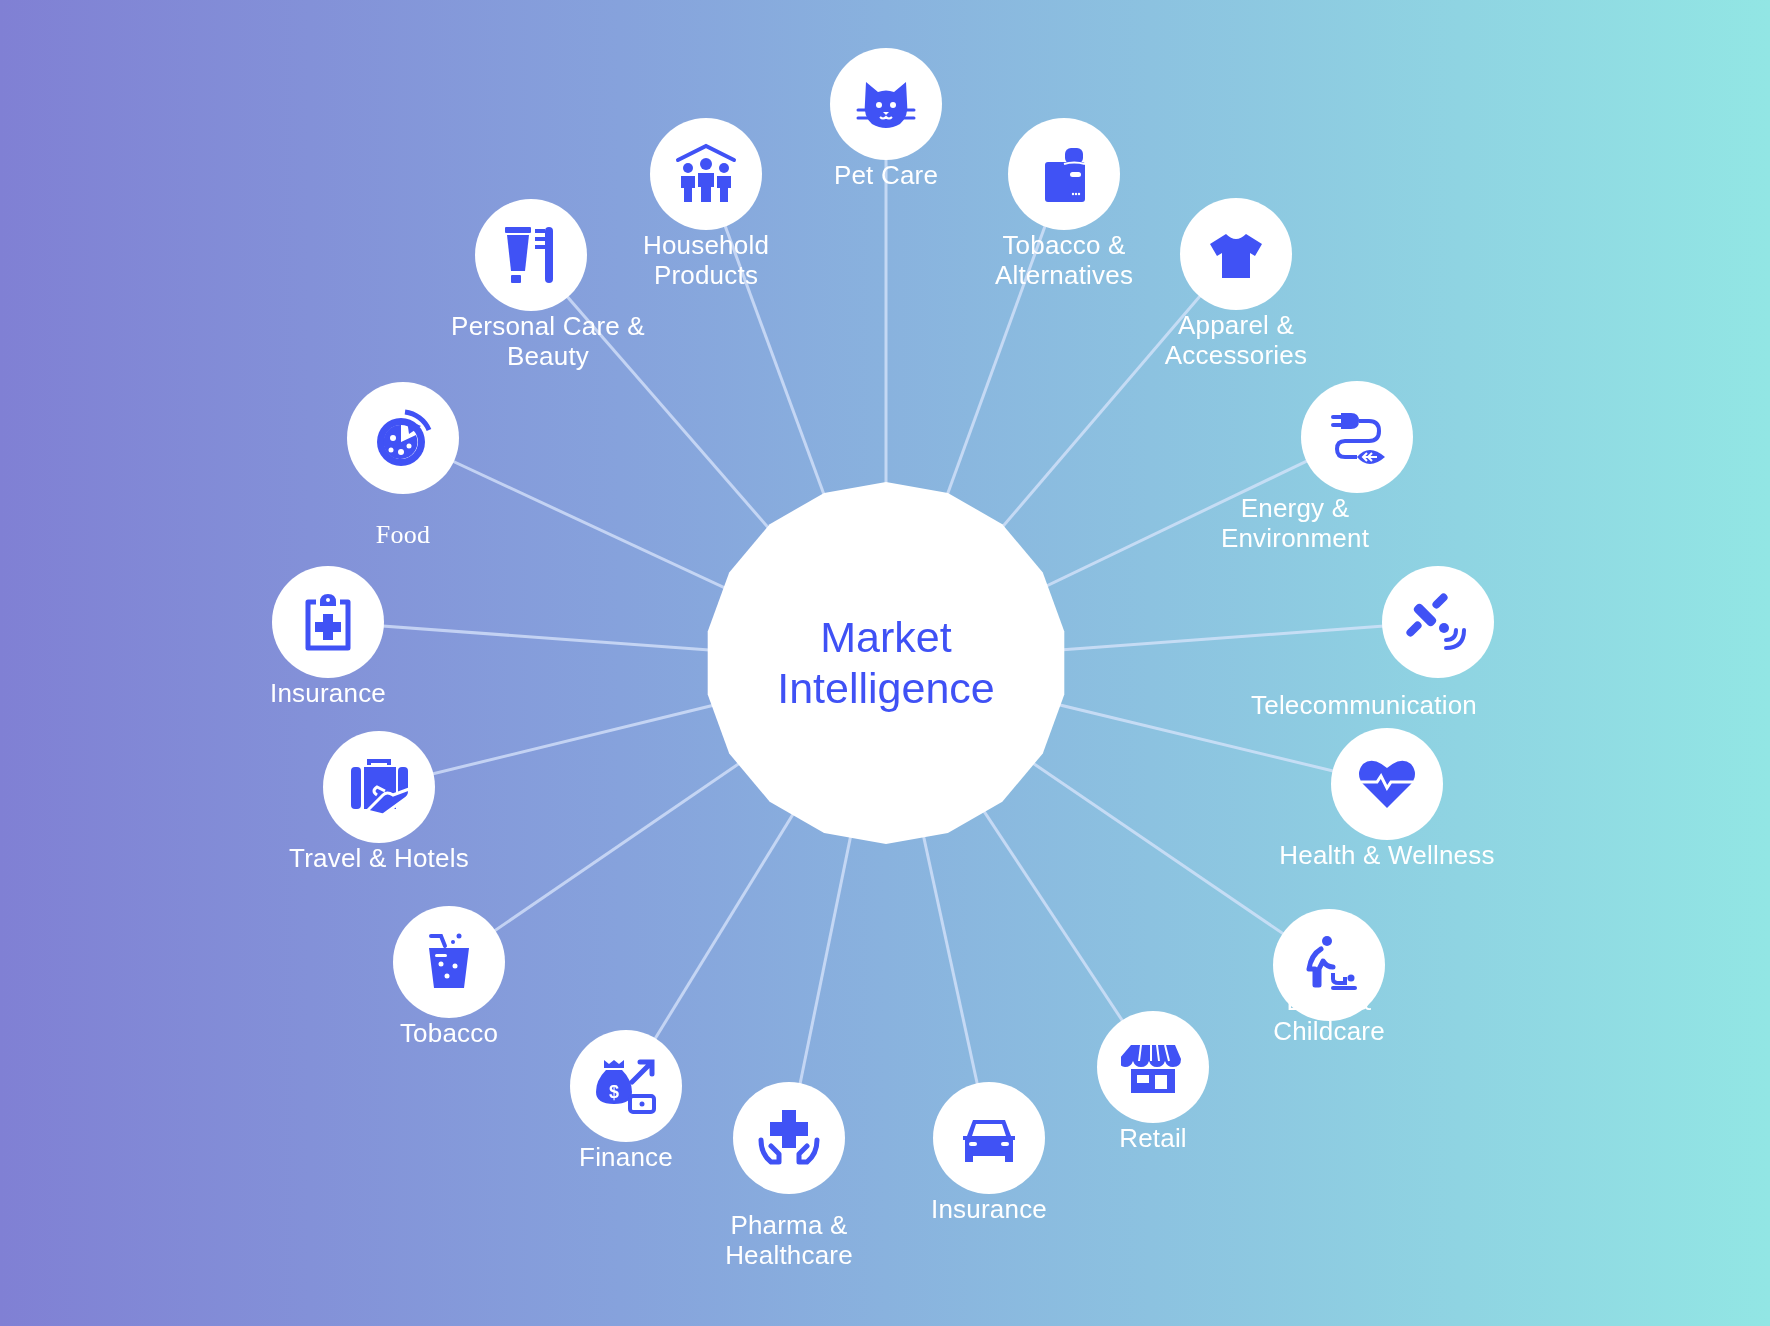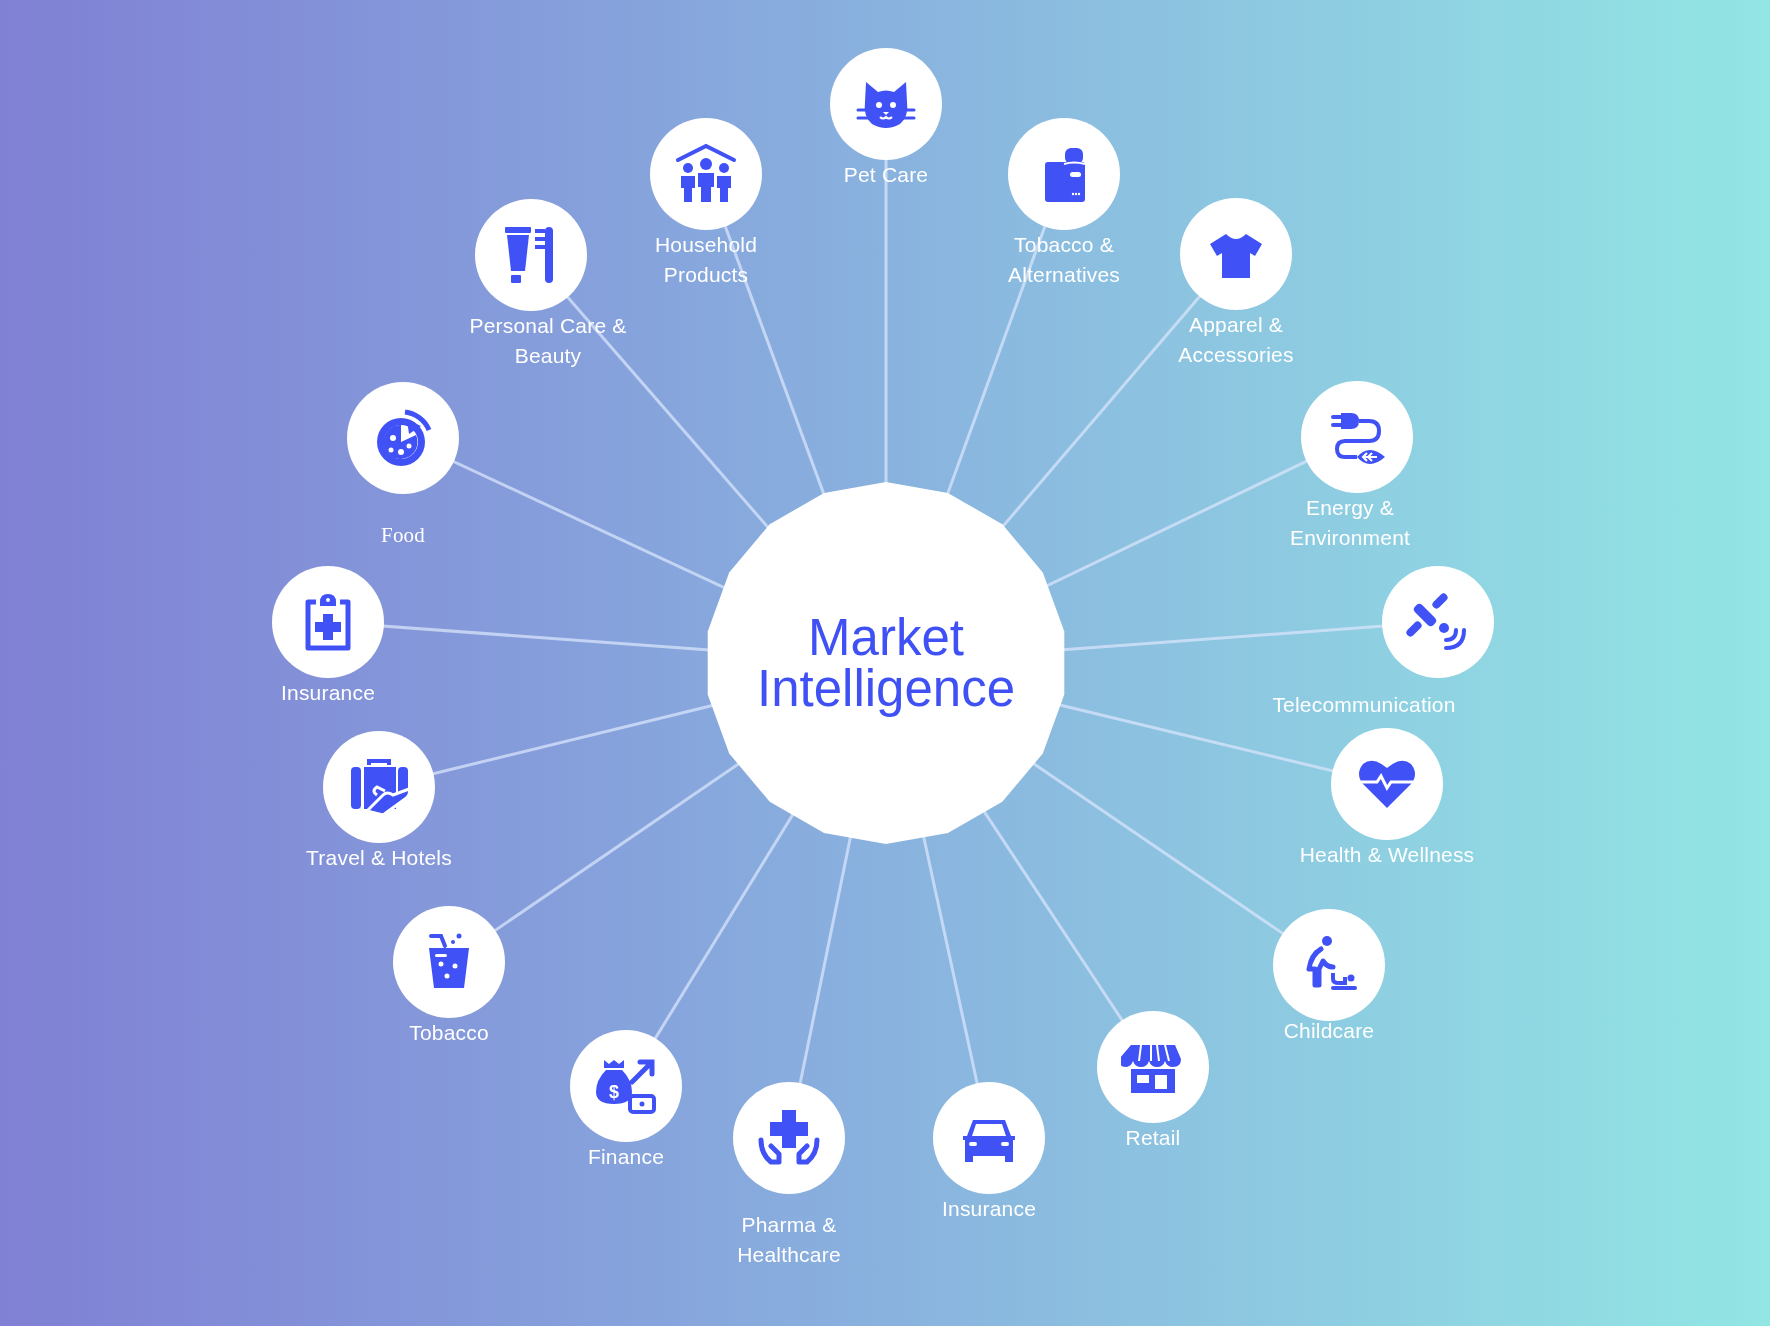--- a/index.html
+++ b/index.html
@@ -3,35 +3,35 @@
 <meta charset="utf-8">
 <style>
   html, body { margin:0; padding:0; }
   body {
     width:1770px; height:1326px; overflow:hidden; position:relative;
     background: linear-gradient(90deg, #8080d4 0%, #86a2dc 35%, #8cc2e0 65%, #92e6e4 100%);
     font-family: "Liberation Sans", "DejaVu Sans", sans-serif;
   }
   .diagram { position:absolute; left:0; top:0; width:1770px; height:1326px; }
   .label {
-    position:absolute; color:#ffffff; font-size:21px; line-height:30px;
+    position:absolute; color:#ffffff; font-size:26px; line-height:30px;
     text-align:center; white-space:nowrap; transform:translateX(-50%);
     letter-spacing:0.2px;
   }
   .label span { display:block; }
   svg.lines { position:absolute; left:0; top:0; }
   .node {
     position:absolute; width:112px; height:112px; border-radius:50%;
     background:#ffffff; display:flex; align-items:center; justify-content:center;
     transform:translate(-50%,-50%); cursor:pointer;
   }
   .node svg { width:64px; height:64px; }
   .hub-text {
     position:absolute; left:886px; top:663px; transform:translate(-50%,-50%);
-    text-align:center; color:#3f51f5; font-size:51px; line-height:51px; font-weight:500;
+    text-align:center; color:#3f51f5; font-size:43px; line-height:51px; font-weight:500;
   }
   .hub-text span { display:block; }
 </style>
 </head>
 <body>
 
 <div class="diagram">
   <svg class="lines" width="1770" height="1326" id="lines">
       <line x1="886" y1="663" x2="886" y2="104" stroke="#d8e4fb" stroke-opacity="0.75" stroke-width="3"></line>
       <line x1="886" y1="663" x2="1064" y2="174" stroke="#d8e4fb" stroke-opacity="0.75" stroke-width="3"></line>
@@ -101,21 +101,21 @@
       </div>
       <div class="node" style="left: 1357px; top: 437px;">
         <svg viewBox="0 0 64 64">
           <path d="M8 12 h8 M8 20 h8" stroke="#4052f5" stroke-width="4" stroke-linecap="round"></path>
           <path d="M16 8 h10 q8 0 8 8 q0 8 -8 8 h-10 z" fill="#4052f5"></path>
           <path d="M34 16 h10 q10 0 10 10 q0 10 -10 10 h-24 q-8 0 -8 8 q0 8 8 8 h12" stroke="#4052f5" stroke-width="4" fill="none"></path>
           <path d="M32 52 q12 -14 28 0 q-16 14 -28 0 z" fill="#4052f5"></path>
           <path d="M38 52 h14 M42 48 l-4 4 l4 4 M47 48 l-4 4 l4 4" stroke="#fff" stroke-width="2" fill="none"></path>
         </svg>
       </div>
-      <div class="label" style="left: 1350px; top: 493px;">
+      <div class="label" style="left: 1295px; top: 493px;">
         <span>Energy &amp;</span>
         <span>Environment</span>
       </div>
       <div class="node" style="left: 1438px; top: 622px;">
         <svg viewBox="0 0 64 64">
           <rect x="14" y="12" width="10" height="26" rx="4" transform="rotate(-45 19 25)" fill="#4052f5"></rect>
           <rect x="30" y="2" width="8" height="18" rx="4" transform="rotate(45 34 11)" fill="#4052f5"></rect>
           <rect x="4" y="30" width="8" height="18" rx="4" transform="rotate(45 8 39)" fill="#4052f5"></rect>
           <circle cx="38" cy="38" r="5" fill="#4052f5"></circle>
           <path d="M40 50 q10 0 10 -10 M40 58 q18 0 18 -18" stroke="#4052f5" stroke-width="4" fill="none" stroke-linecap="round"></path>

